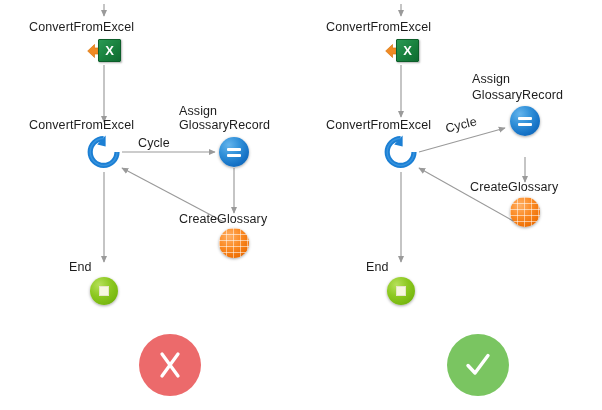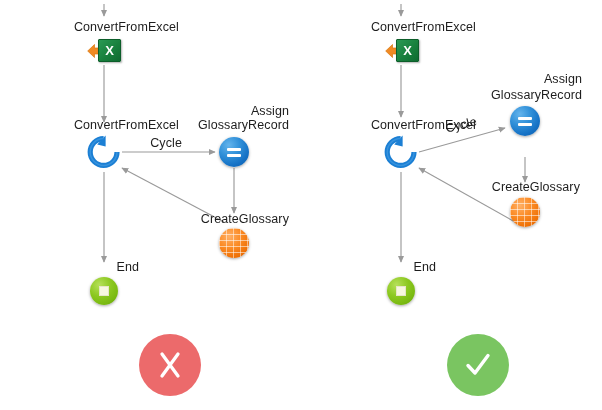--- a/index.html
+++ b/index.html
@@ -17,21 +17,21 @@
 
   svg.wires{position:absolute;left:0;top:0;width:301px;height:410px;overflow:visible;}
 
   .lbl{
     position:absolute;
     color:#1d1d1d;
     font-size:12.5px;
     line-height:14.5px;
     letter-spacing:0.1px;
     white-space:nowrap;
-    text-align:right;
+    text-align:left;
     font-family:"Liberation Sans", sans-serif;
   }
 
   
   .node{position:absolute;}
 
   
   .excel-wrap{width:34px;height:26px;position:relative;}
   .excel-sq{
     position:absolute;left:11px;top:1px;width:23px;height:23px;

